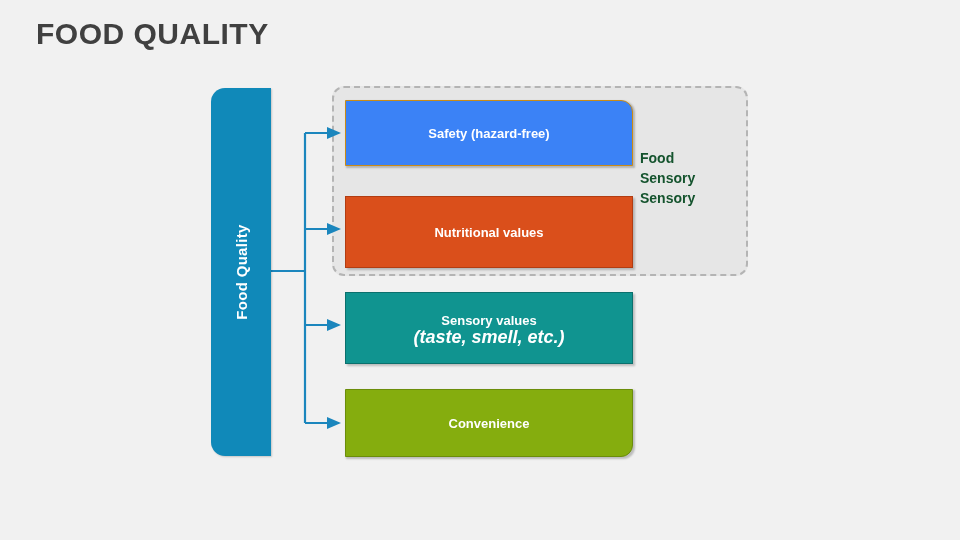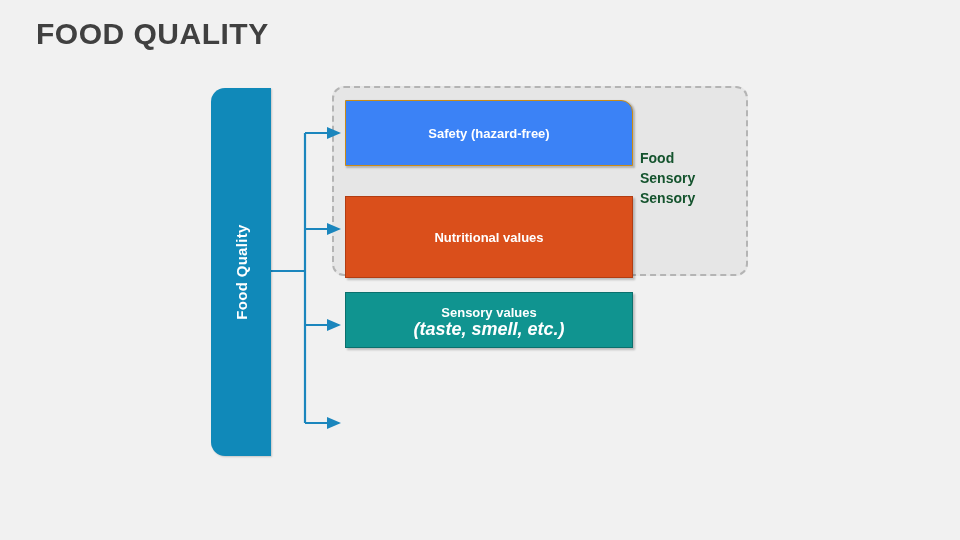--- a/index.html
+++ b/index.html
@@ -114,27 +114,27 @@
 
   #bar-safety {
     top: 100px;
     height: 66px;
     background: #3b82f6;
     border: 1px solid #c98b16;
     border-radius: 0 12px 0 0;
   }
   #bar-nutrition {
     top: 196px;
-    height: 82px;
+    height: 72px;
     background: #da4f1b;
     border: 1px solid #b23d12;
   }
   #bar-sensory {
     top: 292px;
-    height: 56px;
+    height: 72px;
     background: #109490;
     border: 1px solid #0b706d;
   }
   #bar-convenience {
     top: 389px;
     height: 68px;
     background: #85ad0e;
     border: 1px solid #6b8d0a;
     border-radius: 0 0 12px 0;
   }
@@ -196,14 +196,17 @@
 
   <div class="bar" id="bar-nutrition">
     <div class="bar-title">Nutritional values</div>
   </div>
 
   <div class="bar" id="bar-sensory">
     <div class="bar-title">Sensory values</div>
     <div class="bar-sub">(taste, smell, etc.)</div>
   </div>
 
+  <div class="bar" id="bar-convenience">
+    <div class="bar-title">Convenience</div>
+  </div>
 
 </div>
 
 </body></html>

